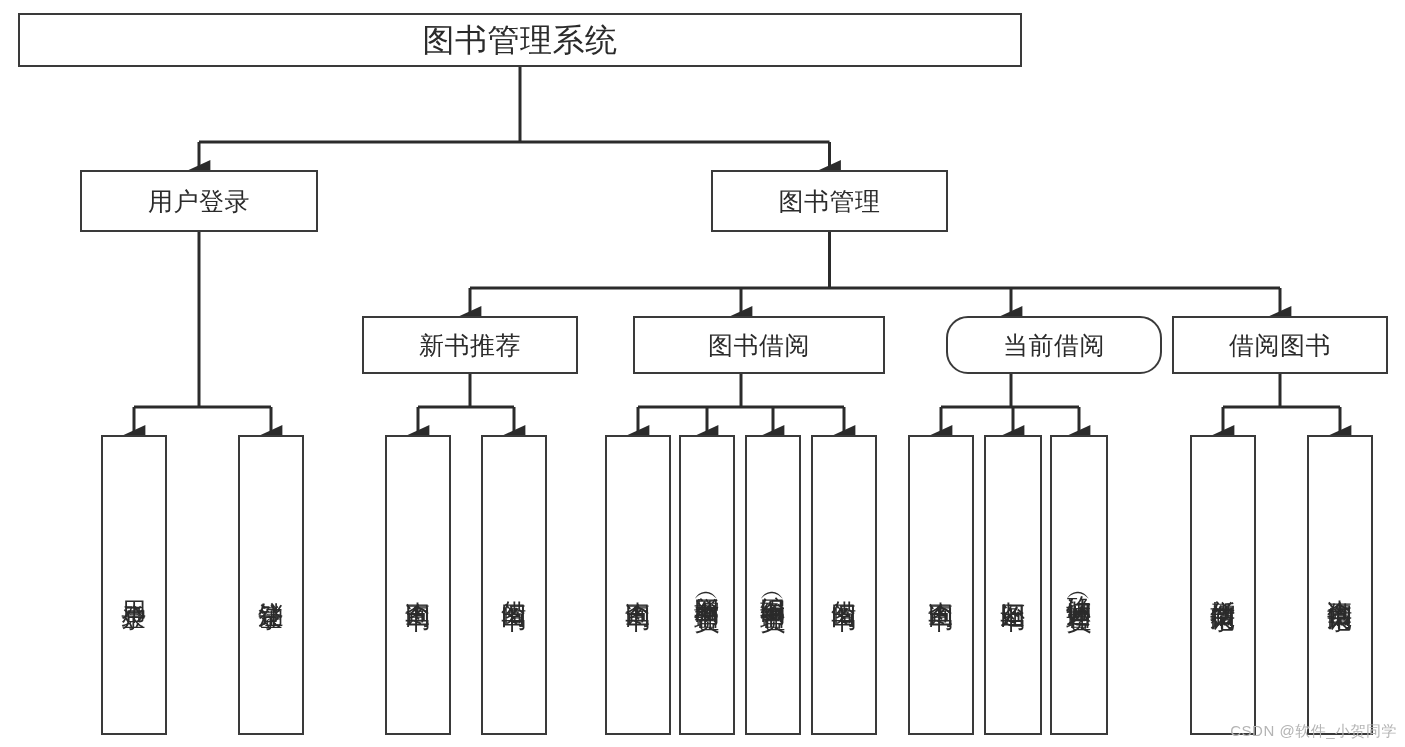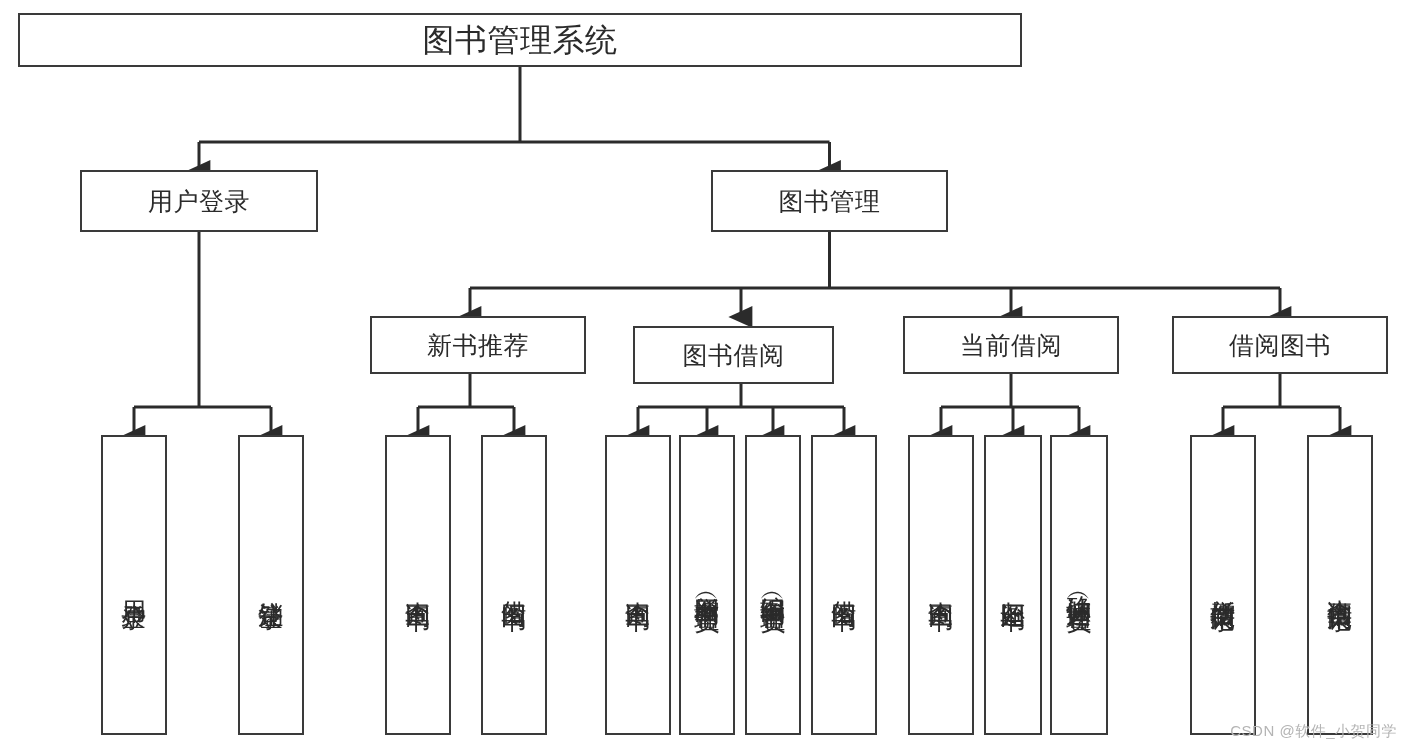--- a/index.html
+++ b/index.html
@@ -124,27 +124,27 @@
   <div id="node-layer">
       <div class="node node-h node-root" id="node-root" style="left: 18px; top: 13px; width: 1004px; height: 54px;">
         <span class="label">图书管理系统</span>
       </div>
       <div class="node node-h" id="node-user_login" style="left: 80px; top: 170px; width: 238px; height: 62px;">
         <span class="label">用户登录</span>
       </div>
       <div class="node node-h" id="node-book_manage" style="left: 711px; top: 170px; width: 237px; height: 62px; align-items: center;">
         <span class="label">图书管理</span>
       </div>
-      <div class="node node-h" id="node-new_book_rec" style="left: 362px; top: 316px; width: 216px; height: 58px; margin-left: 8px;">
+      <div class="node node-h" id="node-new_book_rec" style="left: 362px; top: 316px; width: 216px; height: 58px;">
         <span class="label">新书推荐</span>
       </div>
-      <div class="node node-h" id="node-book_borrow" style="left: 633px; top: 326px; width: 201px; height: 58px;">
+      <div class="node node-h" id="node-book_borrow" style="left: 633px; top: 316px; width: 252px; height: 58px;">
         <span class="label">图书借阅</span>
       </div>
-      <div class="node node-h" id="node-current_borrow" style="left: 903px; top: 316px; width: 216px; height: 58px;">
+      <div class="node node-h" id="node-current_borrow" style="left: 946px; top: 316px; width: 216px; height: 58px; border-radius: 22px;">
         <span class="label">当前借阅</span>
       </div>
       <div class="node node-h" id="node-borrow_record" style="left: 1172px; top: 316px; width: 216px; height: 58px;">
         <span class="label">借阅图书</span>
       </div>
       <div class="node node-v" id="node-leaf_user_login" style="left: 101px; top: 435px; width: 66px; height: 300px;">
         <span class="label">用户登录</span>
       </div>
       <div class="node node-v" id="node-leaf_logout" style="left: 238px; top: 435px; width: 66px; height: 300px;">
         <span class="label">注销登录</span>

